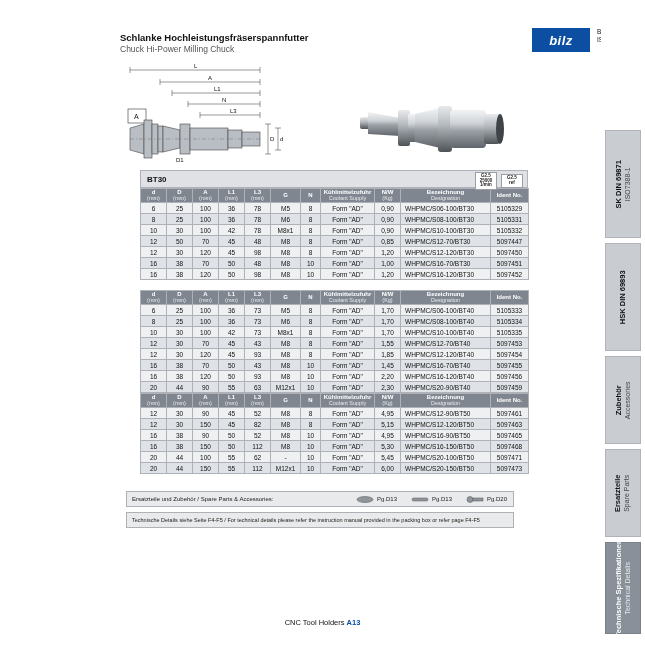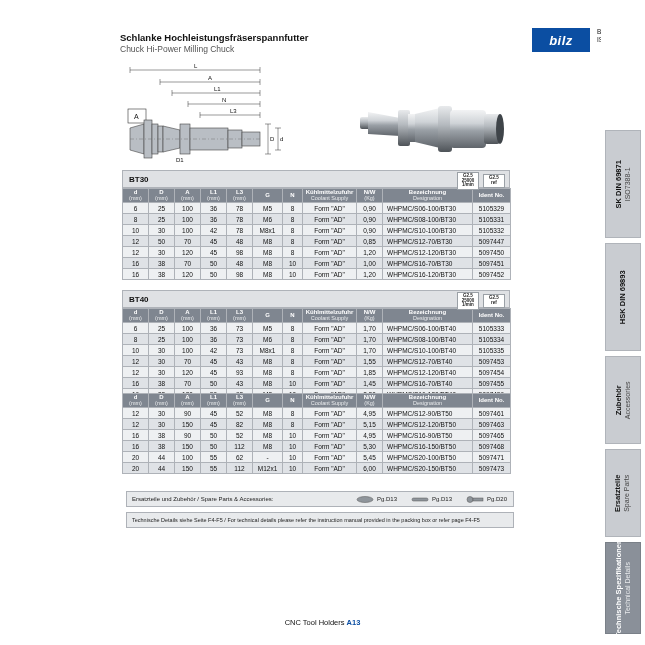--- a/index.html
+++ b/index.html
@@ -64,21 +64,21 @@
   .logo span { color: #fff; font-size: 13px; font-weight: bold; font-style: italic; letter-spacing: .5px; }
   .hdr-std {
     position: absolute; right: 50px; top: 30px;
     font-size: 6.5px; color: #111; line-height: 1.25; text-align: left;
   }
 
   
   .drawing { position: absolute; left: 110px; top: 62px; width: 400px; height: 105px; }
 
   
-  .tbl-block { position: absolute; left: 122px; width: 388px; border-radius: 26px; }
+  .tbl-block { position: absolute; left: 140px; width: 388px; border-radius: 26px; }
   .tbl-label {
     background: #dfe1e4;
     border: 1px solid #aeb2b8;
     height: 18px;
     display: flex; align-items: center;
     padding-left: 6px;
     font-size: 8px; font-weight: bold; color: #111;
     position: relative;
   }
   .tbl-label .icons {
@@ -412,34 +412,20 @@
             <td>Form "AD"</td>
             <td>1,20</td>
             <td class="left">WHPMC/S16-120/BT30</td>
             <td>5097452</td>
           </tr>
         </tbody>
     </table>
   </div>
 
   <div class="tbl-block" style="top:290px;">
-    <div class="tbl-label">
-      <span>BT40</span>
-      <span class="icons">
-        <span class="ic-box">
-          <span class="b">G2.5</span><br>
-          <span>25000</span><br>
-          <span>1/min</span>
-        </span>
-        <span class="ic-box">
-          <span class="b">G2.5</span><br>
-          <span>ref</span>
-        </span>
-      </span>
-    </div>
     <table class="spec">
       <colgroup>
         <col style="width:26px">
           <col style="width:26px">
           <col style="width:26px">
           <col style="width:26px">
         <col style="width:26px">
           <col style="width:30px">
           <col style="width:20px">
           <col style="width:54px">

